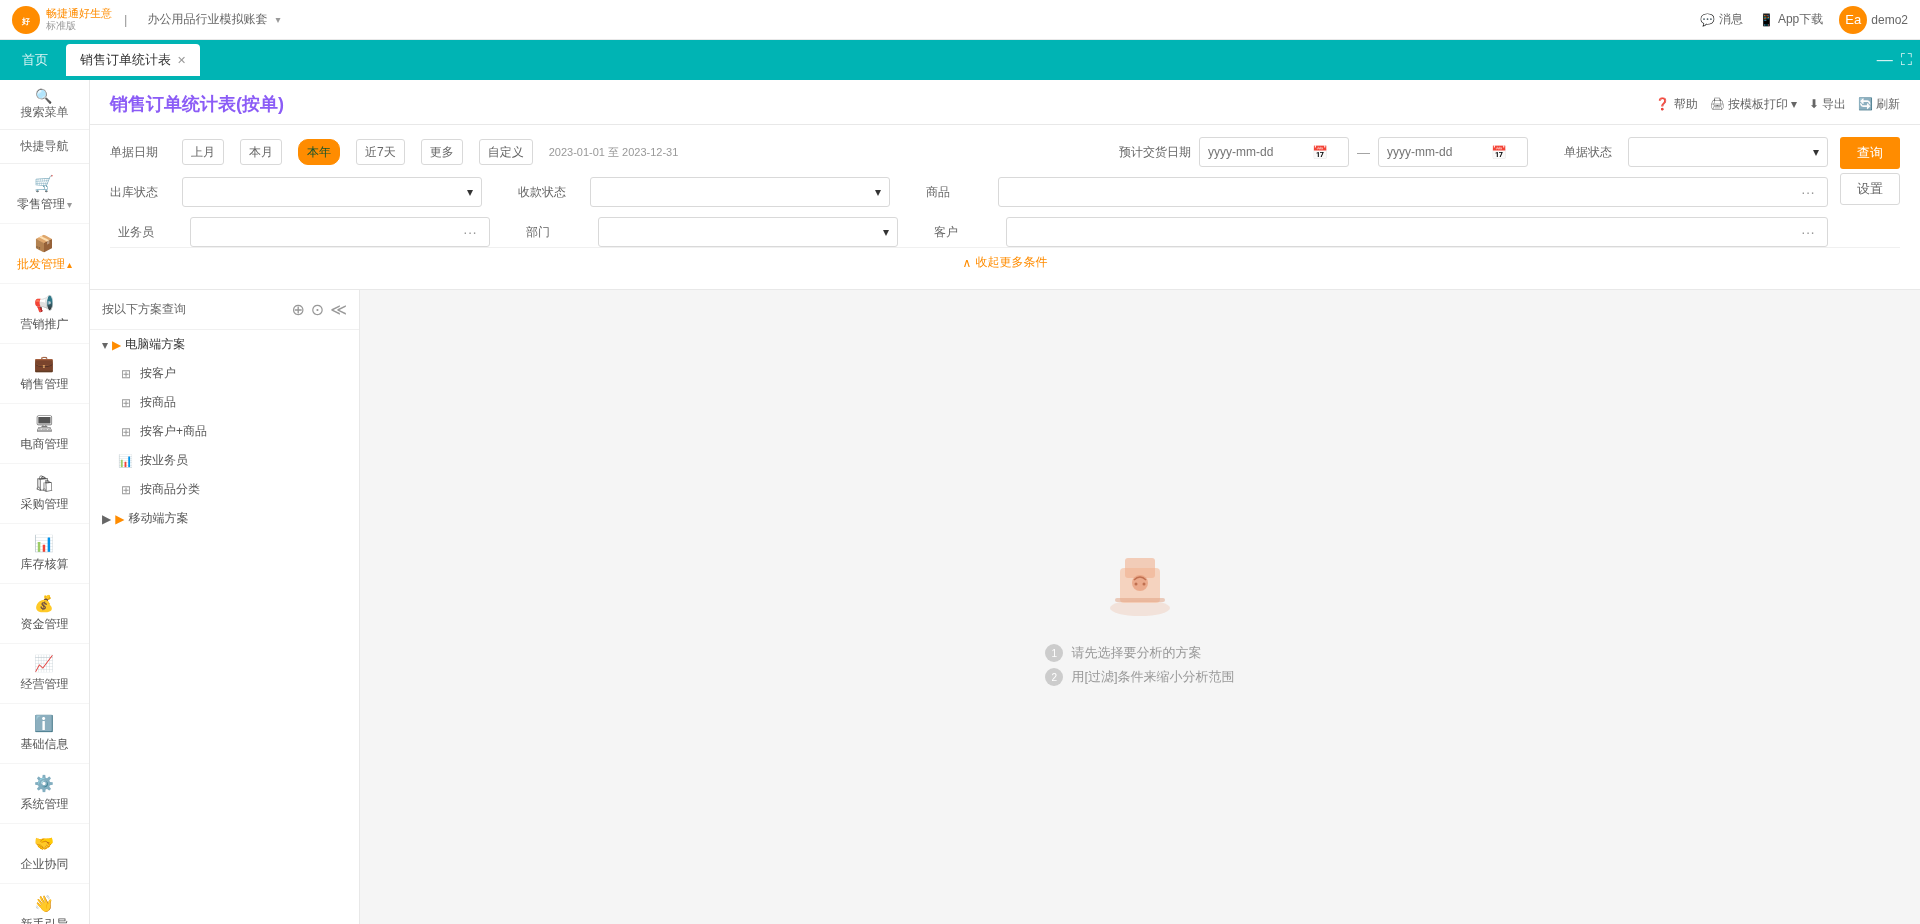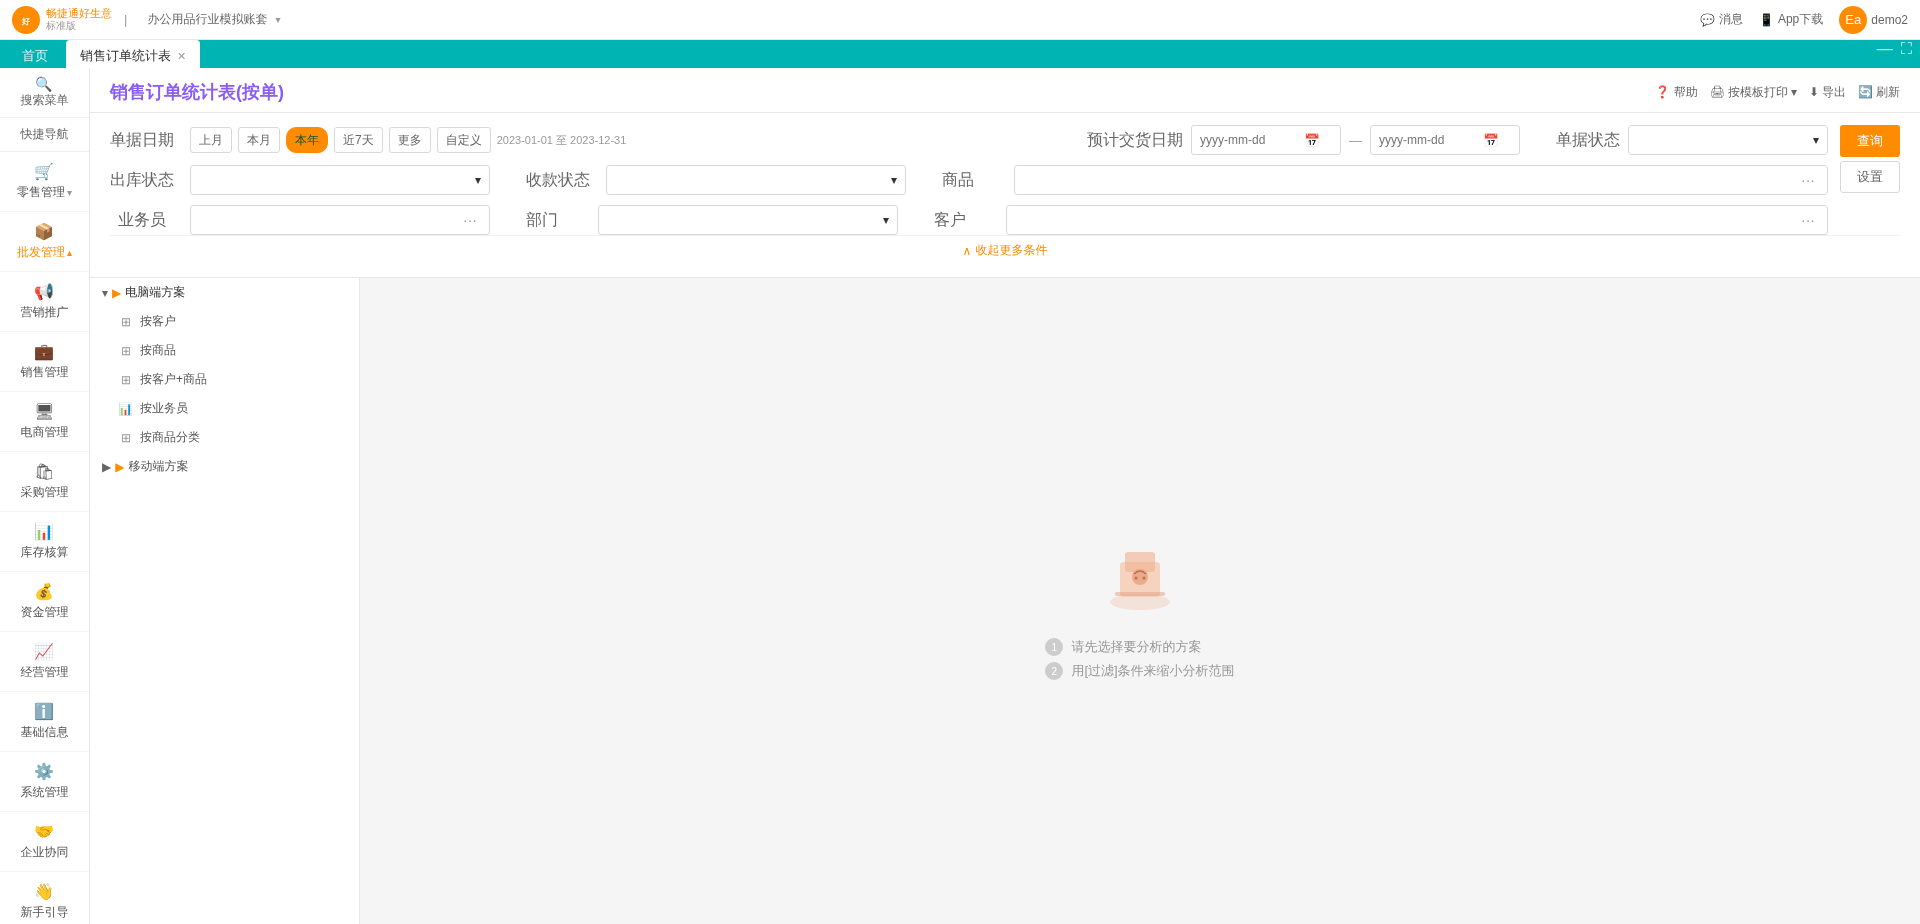--- a/index.html
+++ b/index.html
@@ -11,21 +11,21 @@
     .logo-area { display: flex; align-items: center; gap: 6px; }
     .logo-icon { width: 28px; height: 28px; background: #ff8c00; border-radius: 50%; display: flex; align-items: center; justify-content: center; color: white; font-size: 10px; font-weight: bold; }
     .logo-text { font-size: 11px; color: #ff8c00; line-height: 1.2; }
     .app-title { font-size: 12px; color: #666; margin-left: 8px; }
     .dropdown-icon { color: #999; font-size: 10px; }
     .top-bar-right { display: flex; align-items: center; gap: 16px; color: #666; font-size: 12px; }
     .top-bar-right-item { display: flex; align-items: center; gap: 4px; cursor: pointer; }
     .avatar { width: 28px; height: 28px; background: #ff8c00; border-radius: 50%; display: flex; align-items: center; justify-content: center; color: white; font-size: 11px; overflow: hidden; }
 
     
-    .tab-bar { height: 28px; background: #00b4b4; display: flex; padding: 0 8px; gap: 4px; flex-shrink: 0; }
+    .tab-bar { height: 40px; background: #00b4b4; display: flex; align-items: center; padding: 0 8px; gap: 4px; flex-shrink: 0; }
     .tab-item { height: 32px; padding: 0 14px; display: flex; align-items: center; border-radius: 4px 4px 0 0; font-size: 13px; cursor: pointer; color: rgba(255,255,255,0.85); }
     .tab-item.home { background: transparent; }
     .tab-item.active { background: #fff; color: #333; }
     .tab-close { margin-left: 6px; color: #999; font-size: 11px; cursor: pointer; }
     .tab-bar-actions { margin-left: auto; display: flex; gap: 8px; }
     .tab-bar-action { color: rgba(255,255,255,0.85); font-size: 16px; cursor: pointer; }
 
     
     .main-layout { display: flex; flex: 1; overflow: hidden; }
 
@@ -44,22 +44,22 @@
     
     .page-header { background: #fff; padding: 12px 20px 8px; border-bottom: 1px solid #e8e8e8; display: flex; align-items: center; justify-content: space-between; flex-shrink: 0; }
     .page-title { font-size: 18px; font-weight: 600; color: #8b5cf6; }
     .page-actions { display: flex; align-items: center; gap: 12px; font-size: 12px; color: #666; }
     .page-action-item { display: flex; align-items: center; gap: 3px; cursor: pointer; }
 
     
     .filter-panel { background: #fff; padding: 12px 20px; border-bottom: 1px solid #e8e8e8; flex-shrink: 0; }
     .filter-row { display: flex; align-items: center; gap: 16px; margin-bottom: 10px; }
     .filter-row:last-child { margin-bottom: 0; margin-left: 8px; }
-    .filter-label { font-size: 16px; color: #666; white-space: nowrap; min-width: 56px; }
-    .filter-date-group { display: flex; align-items: center; gap: 6px; flex: 1; }
+    .filter-label { font-size: 12px; color: #666; white-space: nowrap; min-width: 56px; }
+    .filter-date-group { display: flex; align-items: center; gap: 16px; flex: 1; }
     .date-btn { height: 26px; padding: 0 8px; border: 1px solid #d9d9d9; border-radius: 3px; background: #fff; font-size: 12px; color: #666; cursor: pointer; }
     .date-btn.active { background: #ff8c00; color: #14532d; border-color: #ff8c00; border-radius: 10px; }
     .date-range-text { font-size: 11px; color: #999; }
     .filter-select { height: 30px; border: 1px solid #d9d9d9; border-radius: 3px; padding: 0 8px; font-size: 12px; color: #333; background: #fff; cursor: pointer; display: flex; align-items: center; justify-content: space-between; min-width: 180px; }
     .date-separator { color: #999; }
     .ellipsis-btn { color: #999; font-size: 14px; cursor: pointer; padding: 0 4px; }
 
     
     .split-view { display: flex; flex: 1; overflow: hidden; }
 
@@ -338,20 +338,26 @@
           <div class="collapse-text">
             <span>∧</span>
             <span>收起更多条件</span>
           </div>
         </div>
       </div>
 
       <div class="split-view">
 
         <div class="scheme-panel">
+          <div class="scheme-header">
+            <span class="scheme-header-title">按以下方案查询</span>
+            <span class="scheme-action-btn">⊕</span>
+            <span class="scheme-action-btn">⊙</span>
+            <span class="scheme-action-btn">≪</span>
+          </div>
           <div class="scheme-list">
 
             <div class="scheme-category expanded">
               <span style="color:#666;">▾</span>
               <span class="scheme-category-icon">▶</span>
               <span>电脑端方案</span>
             </div>
 
             <div class="scheme-sub-item">
               <span class="scheme-sub-icon">⊞</span>

